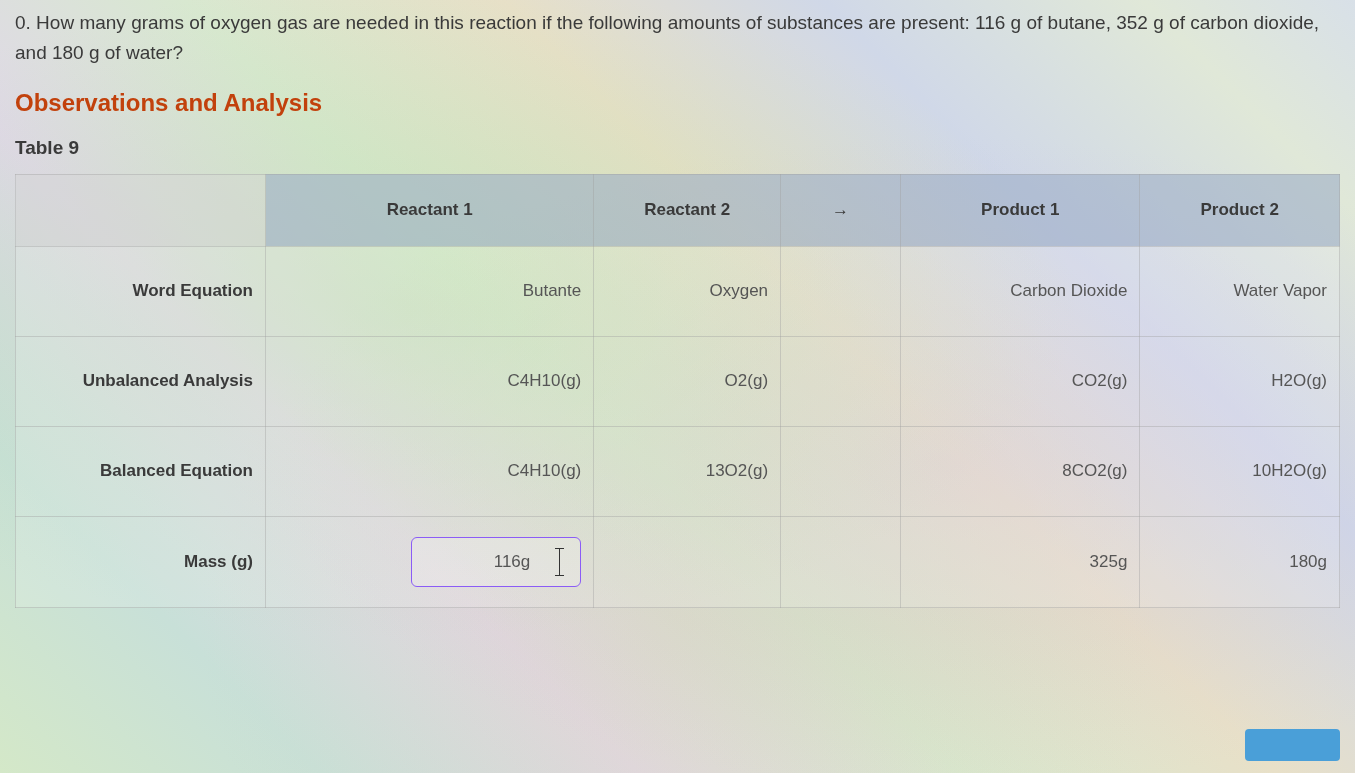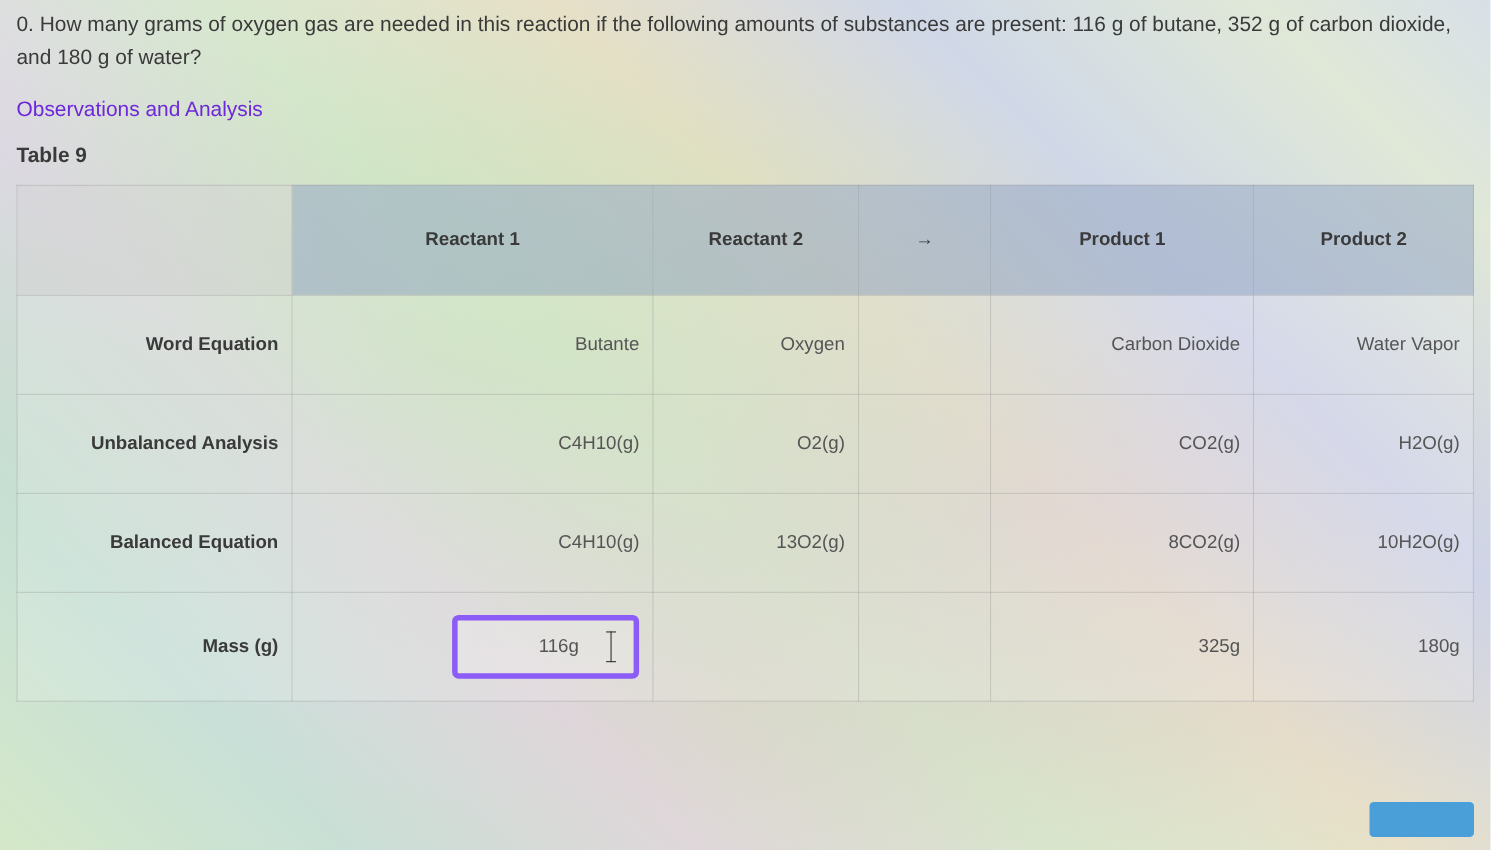--- a/index.html
+++ b/index.html
@@ -26,23 +26,23 @@
       padding: 8px 15px;
       z-index: 1;
     }
     .question {
       font-size: 19px;
       color: #3a3a3a;
       line-height: 1.6;
       margin-bottom: 20px;
     }
     .section-heading {
-      font-size: 19px;
-      font-weight: normal;
-      color: #6d28d9;
+      font-size: 24px;
+      font-weight: bold;
+      color: #c2410c;
       margin-bottom: 20px;
     }
     .table-label {
       font-size: 19px;
       font-weight: bold;
       color: #3a3a3a;
       margin-bottom: 15px;
     }
     table {
       width: 100%;
@@ -53,21 +53,21 @@
       border: 1px solid rgba(160,160,160,0.4);
       padding: 20px 12px;
       text-align: center;
       font-size: 17px;
       color: #4a4a4a;
     }
     th {
       background: rgba(140,160,190,0.5);
       font-weight: bold;
       color: #3a3a3a;
-      height: 100px;
+      height: 72px;
       vertical-align: middle;
     }
     th.corner {
       background: rgba(200,200,200,0.3);
     }
     td.row-label {
       text-align: right;
       font-weight: bold;
       padding-left: 18px;
       color: #3a3a3a;
@@ -80,21 +80,21 @@
     th.arrow-col, td.arrow-col {
       width: 120px;
     }
     td.cell-value {
       color: #555;
       font-size: 17px;
       text-align: right;
     }
     .input-box {
       display: inline-block;
-      border: 5px solid #8b5cf6;
+      border: 1px solid #8b5cf6;
       border-radius: 6px;
       padding: 14px 50px 14px 40px;
       background: rgba(255,255,255,0.2);
       position: relative;
       min-width: 170px;
     }
     .cursor {
       position: absolute;
       right: 20px;
       top: 50%;

